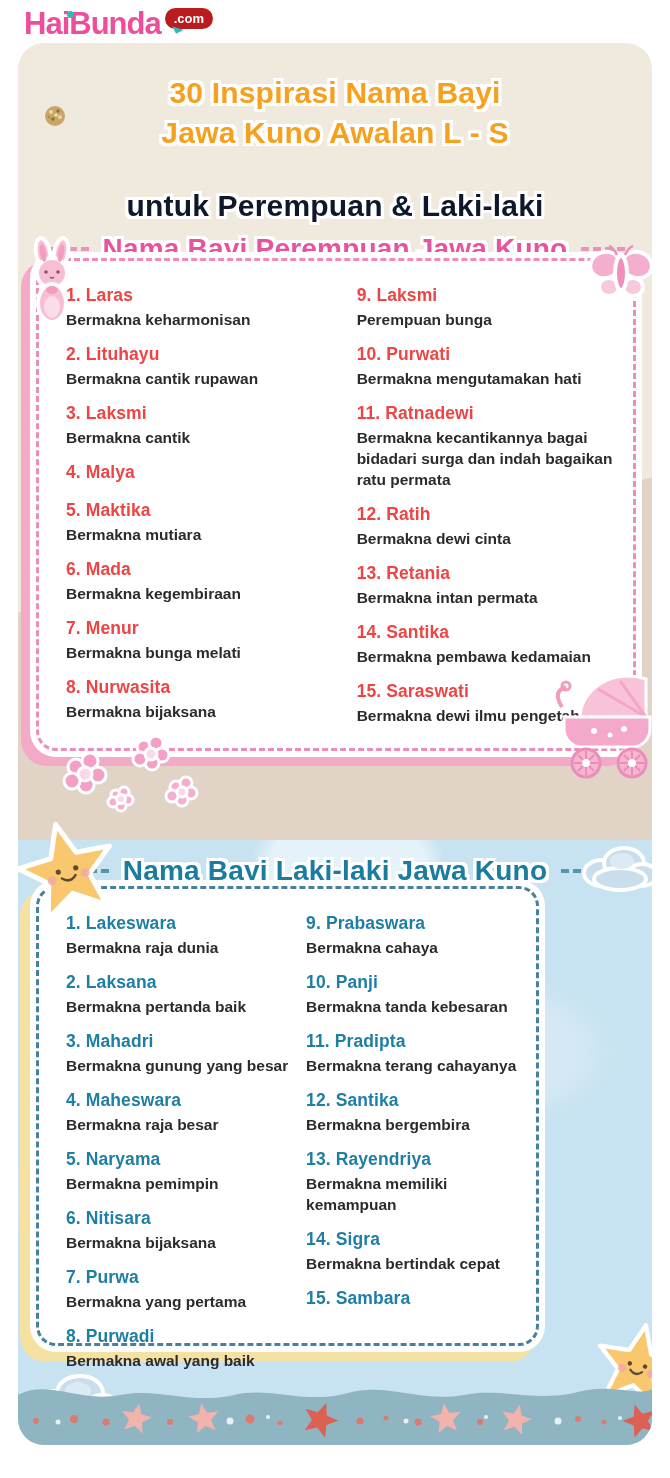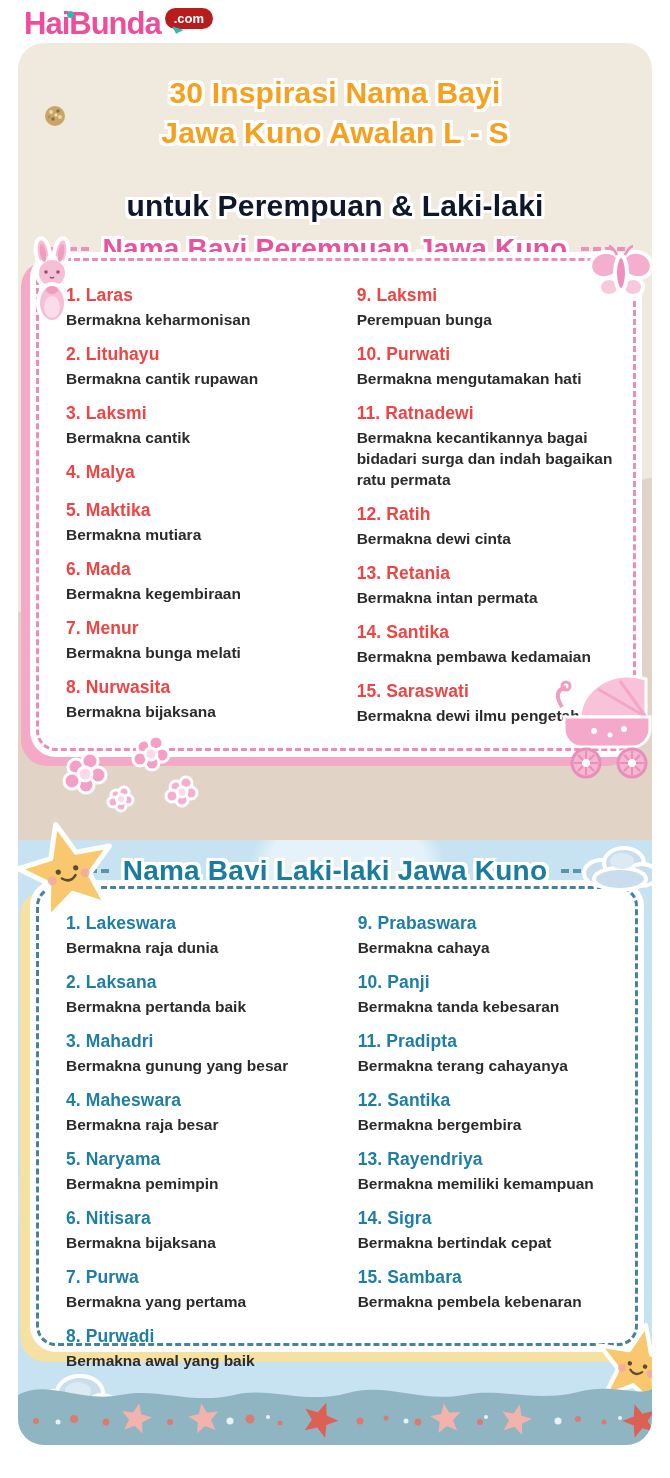--- a/index.html
+++ b/index.html
@@ -38,21 +38,21 @@
   .h-girls h2 { color:#E8539E; }
   .h-boys  h2 { color:#1A7C9E; }
   .hdash { width:44px; height:0; border-top:4px dashed #E989B7; opacity:.9; }
   .h-boys .hdash { border-top-color:#4D8CA3; }
 
   
   .card { position:absolute; background:#fff; border-radius:26px; }
   .card::before { content:""; position:absolute; inset:6px; border:3px dashed; border-radius:20px; pointer-events:none; }
   .card-girls { left:12px; top:209px; width:612px; height:505px; box-shadow:-9px 9px 0 0 #F4A9C7; }
   .card-girls::before { border-color:#EE8CB8; }
-  .card-boys { left:12px; top:837px; width:614px; height:472px; box-shadow:-10px 10px 0 0 #F5E2A3; }
+  .card-boys { left:12px; top:837px; width:515px; height:472px; box-shadow:-10px 10px 0 0 #F5E2A3; }
   .card-boys::before { border-color:#47829B; }
 
   .cols { position:absolute; left:36px; top:32px; right:18px; display:flex; }
   .col { display:flex; flex-direction:column; }
   .col-l { width:300px; }
   .col-r { width:276px; }
   .item { margin-bottom:13px; }
   .nm { font-size:17.5px; font-weight:800; line-height:22px; margin-bottom:3px; letter-spacing:.1px; }
   .nm.g { color:#ef4444; }
   .nm.b { color:#1E7EA3; }
@@ -348,21 +348,20 @@
             <div class="mn">Bermakna memiliki kemampuan</div>
           </div>
 
           <div class="item">
             <div class="nm b"><span>14.</span> <span>Sigra</span></div>
             <div class="mn">Bermakna bertindak cepat</div>
           </div>
 
           <div class="item">
             <div class="nm b"><span>15.</span> <span>Sambara</span></div>
-            <div class="mn">Bermakna pembela kebenaran</div>
           </div>
         </div>
     </div>
   </div>
 
   <svg class="deco" style="left:-6px;top:772px" width="110" height="110" viewBox="0 0 110 110">
     <g transform="rotate(-14 55 55)">
       <polygon points="55,8 68,40 102,42 76,64 85,98 55,79 25,98 34,64 8,42 42,40" fill="#F8C76E" stroke="#fff" stroke-width="5" stroke-linejoin="round"></polygon>
       <circle cx="46" cy="55" r="2.6" fill="#5C4A32"></circle>
         <circle cx="64" cy="55" r="2.6" fill="#5C4A32"></circle>

